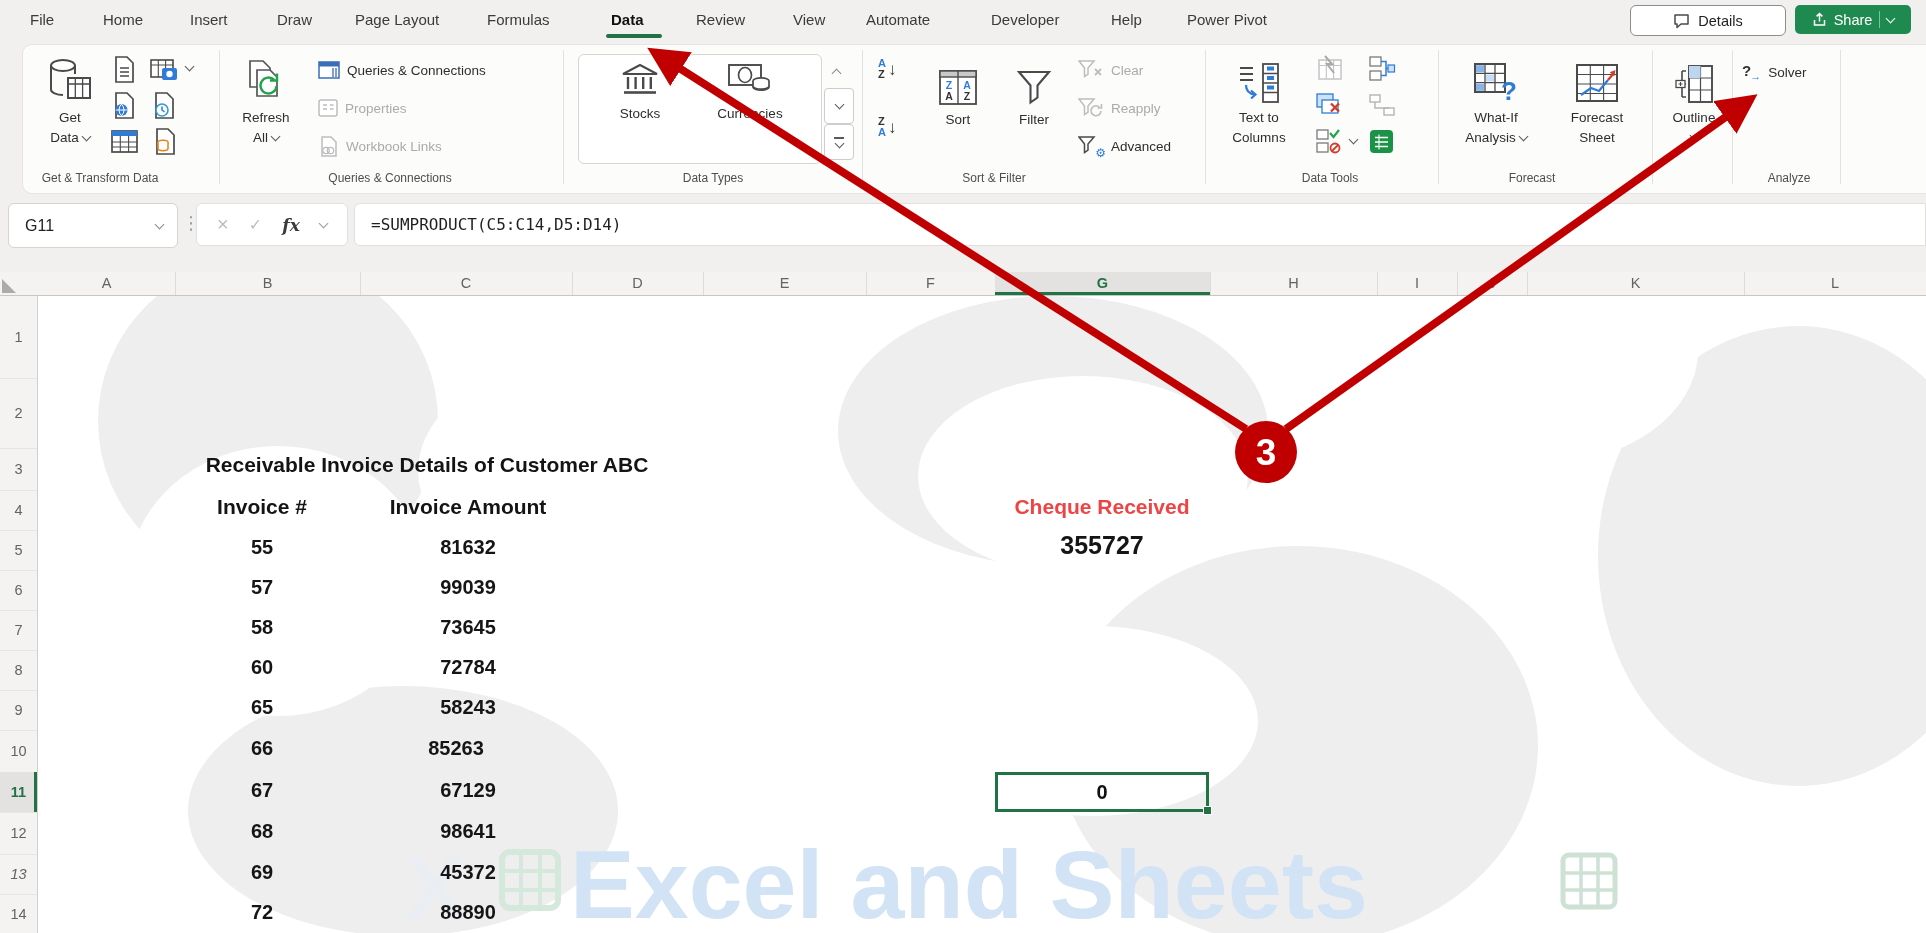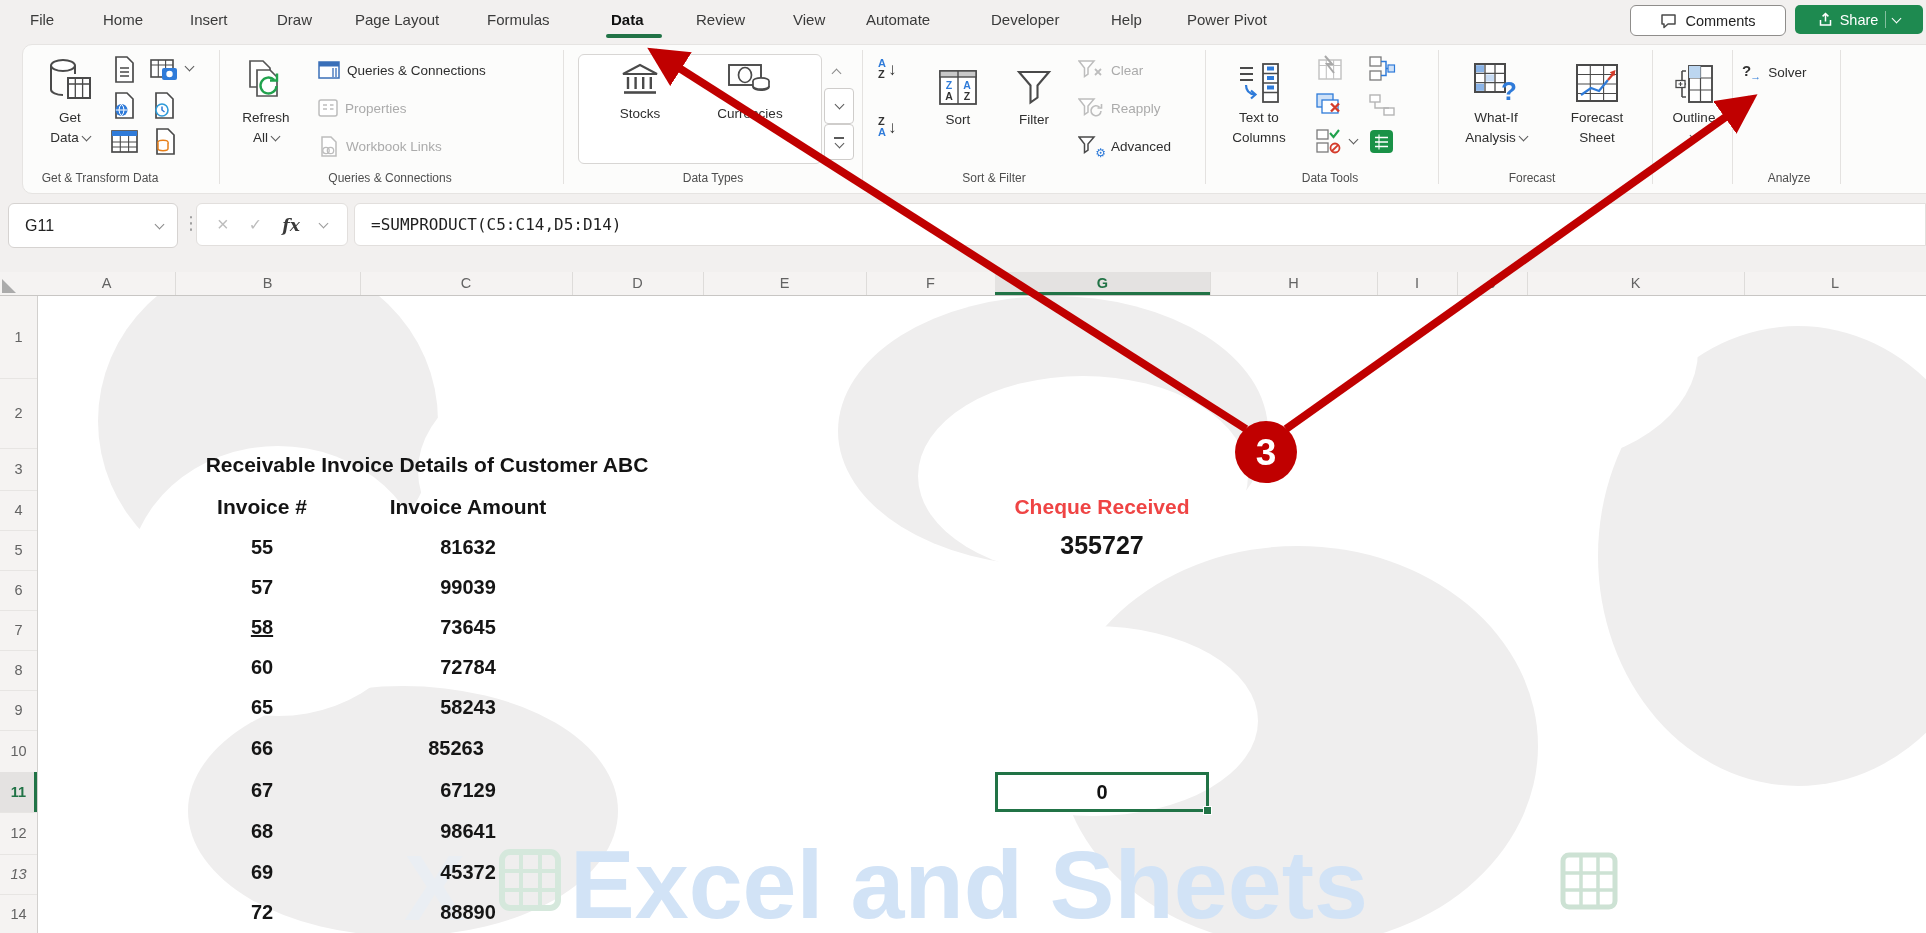--- a/index.html
+++ b/index.html
@@ -47,23 +47,23 @@
     <div class="tab" style="left:1111px;">Help</div>
     <div class="tab" style="left:1187px;">Power Pivot</div>
     <div class="abs" style="left:606px;top:34px;width:56px;height:4px;background:#217346;border-radius:2px;"></div>
 
     <div class="abs" style="left:1630px;top:5px;width:154px;height:29px;background:#fff;border:1px solid #8f8d8b;border-radius:6px;display:flex;align-items:center;justify-content:center;gap:8px;font-size:14.5px;color:#222;">
       <span>
           <svg width="17" height="16" viewBox="0 0 17 16">
             <path d="M2 2h13v9H8l-4 3.5V11H2z" fill="#fff" stroke="#4a4a4a" stroke-width="1.5" stroke-linejoin="round"></path>
           </svg>
         </span>
-      <span>Comments</span>
+      <span>Details</span>
     </div>
-    <div class="abs" style="left:1795px;top:5px;width:128px;height:29px;background:#1e8a50;border-radius:5px;display:flex;align-items:center;justify-content:center;gap:7px;font-size:14.5px;color:#fff;">
+    <div class="abs" style="left:1795px;top:5px;width:116px;height:29px;background:#1e8a50;border-radius:5px;display:flex;align-items:center;justify-content:center;gap:7px;font-size:14.5px;color:#fff;">
       <span>
           <svg width="15" height="15" viewBox="0 0 15 15">
             <path d="M2.5 8v5h10V8" fill="none" stroke="#fff" stroke-width="1.5"></path>
             <path d="M7.5 9.5V2M4.6 4.4L7.5 1.5l2.9 2.9" stroke="#fff" stroke-width="1.5" fill="none"></path>
           </svg>
         </span>
       <span>Share</span>
       <span style="width:1px;height:17px;background:rgba(255,255,255,.45);"></span>
       <i class="chev" style="border-color:#fff;"></i>
     </div>
@@ -491,21 +491,21 @@
     <div class="hdr21" style="left:127px;top:157px;width:524px;">Receivable Invoice Details of Customer ABC</div>
     <div class="hdr21" style="left:144px;top:199px;width:160px;">Invoice #</div>
     <div class="hdr21" style="left:340px;top:199px;width:180px;">Invoice Amount</div>
     <div class="hdr21" style="left:954px;top:199px;width:220px;color:#ef4444;">Cheque Received</div>
     <div class="num" style="left:954px;top:235px;width:220px;font-size:25px;font-weight:800;">355727</div>
 
     <div class="num" style="left:144px;top:240px;width:160px;">55</div>
     <div class="num" style="left:340px;top:240px;width:180px;">81632</div>
     <div class="num" style="left:144px;top:280px;width:160px;">57</div>
     <div class="num" style="left:340px;top:280px;width:180px;">99039</div>
-    <div class="num" style="left:144px;top:320px;width:160px;text-decoration:underline;">58</div>
+    <div class="num" style="left:144px;top:320px;width:160px;">58</div>
     <div class="num" style="left:340px;top:320px;width:180px;">73645</div>
     <div class="num" style="left:144px;top:360px;width:160px;">60</div>
     <div class="num" style="left:340px;top:360px;width:180px;">72784</div>
     <div class="num" style="left:144px;top:400px;width:160px;">65</div>
     <div class="num" style="left:340px;top:400px;width:180px;">58243</div>
     <div class="num" style="left:144px;top:441px;width:160px;">66</div>
     <div class="num" style="left:328px;top:441px;width:180px;">85263</div>
     <div class="num" style="left:144px;top:483px;width:160px;">67</div>
     <div class="num" style="left:340px;top:483px;width:180px;">67129</div>
     <div class="num" style="left:144px;top:524px;width:160px;">68</div>

